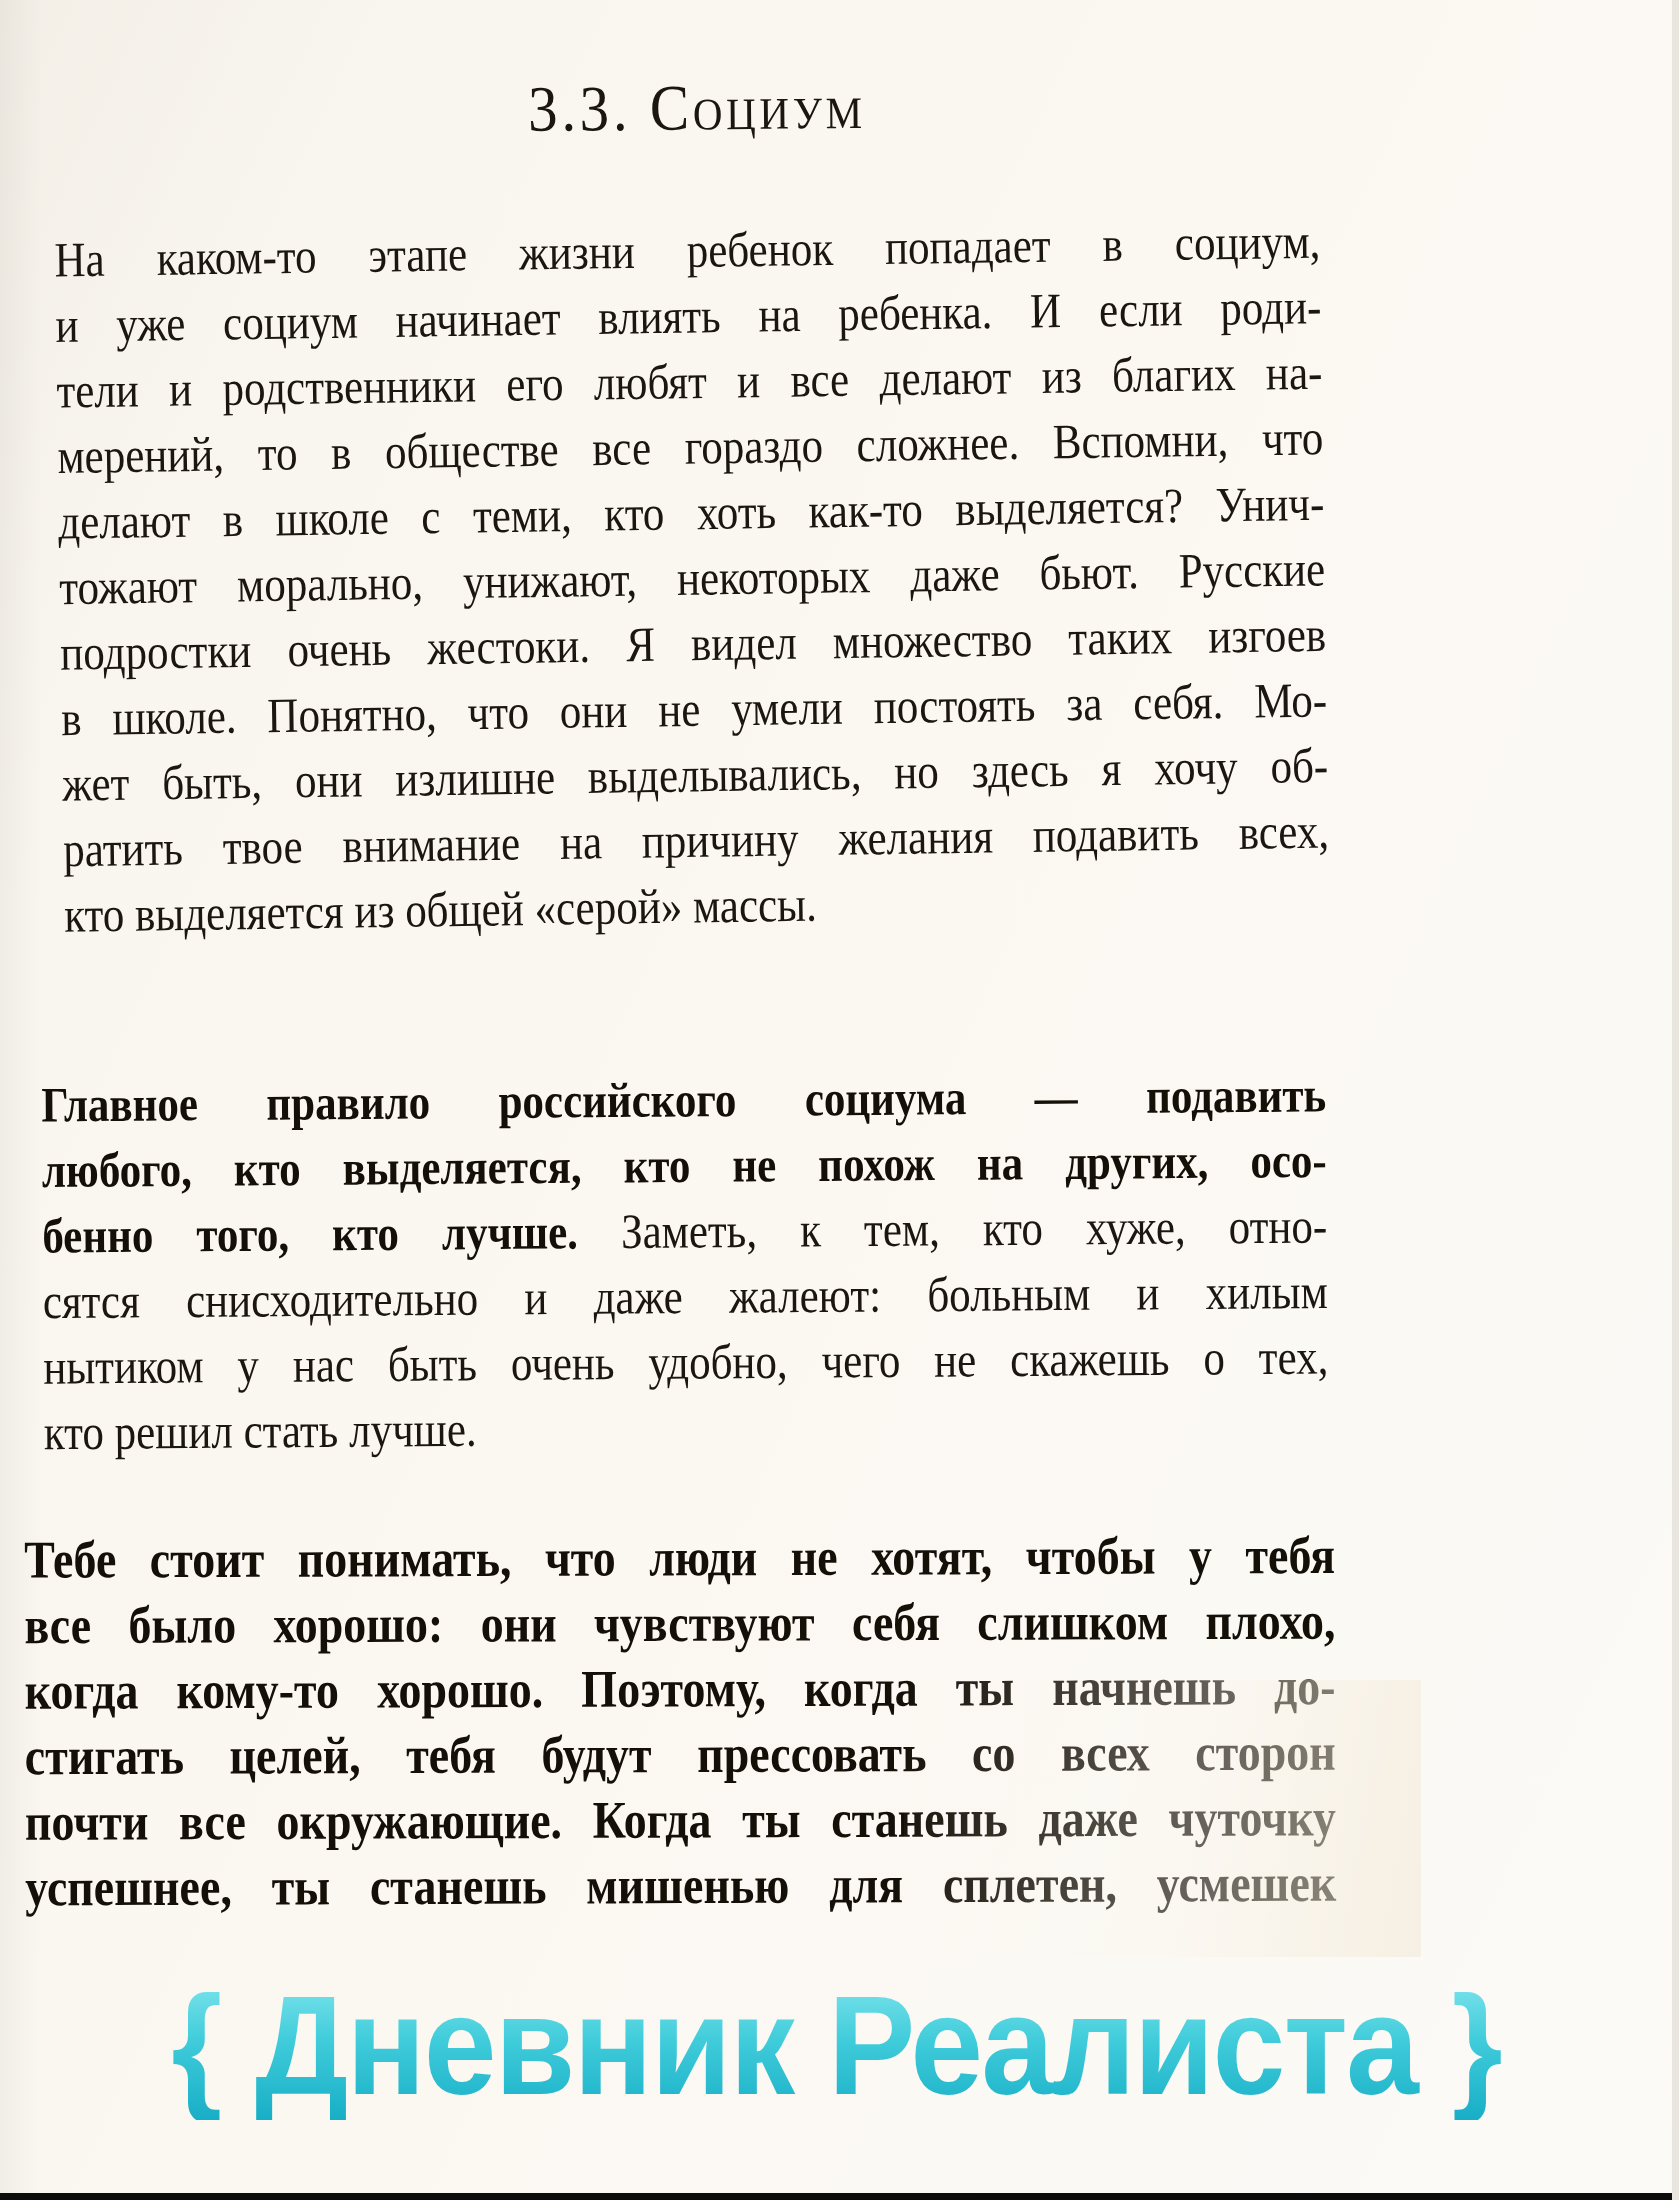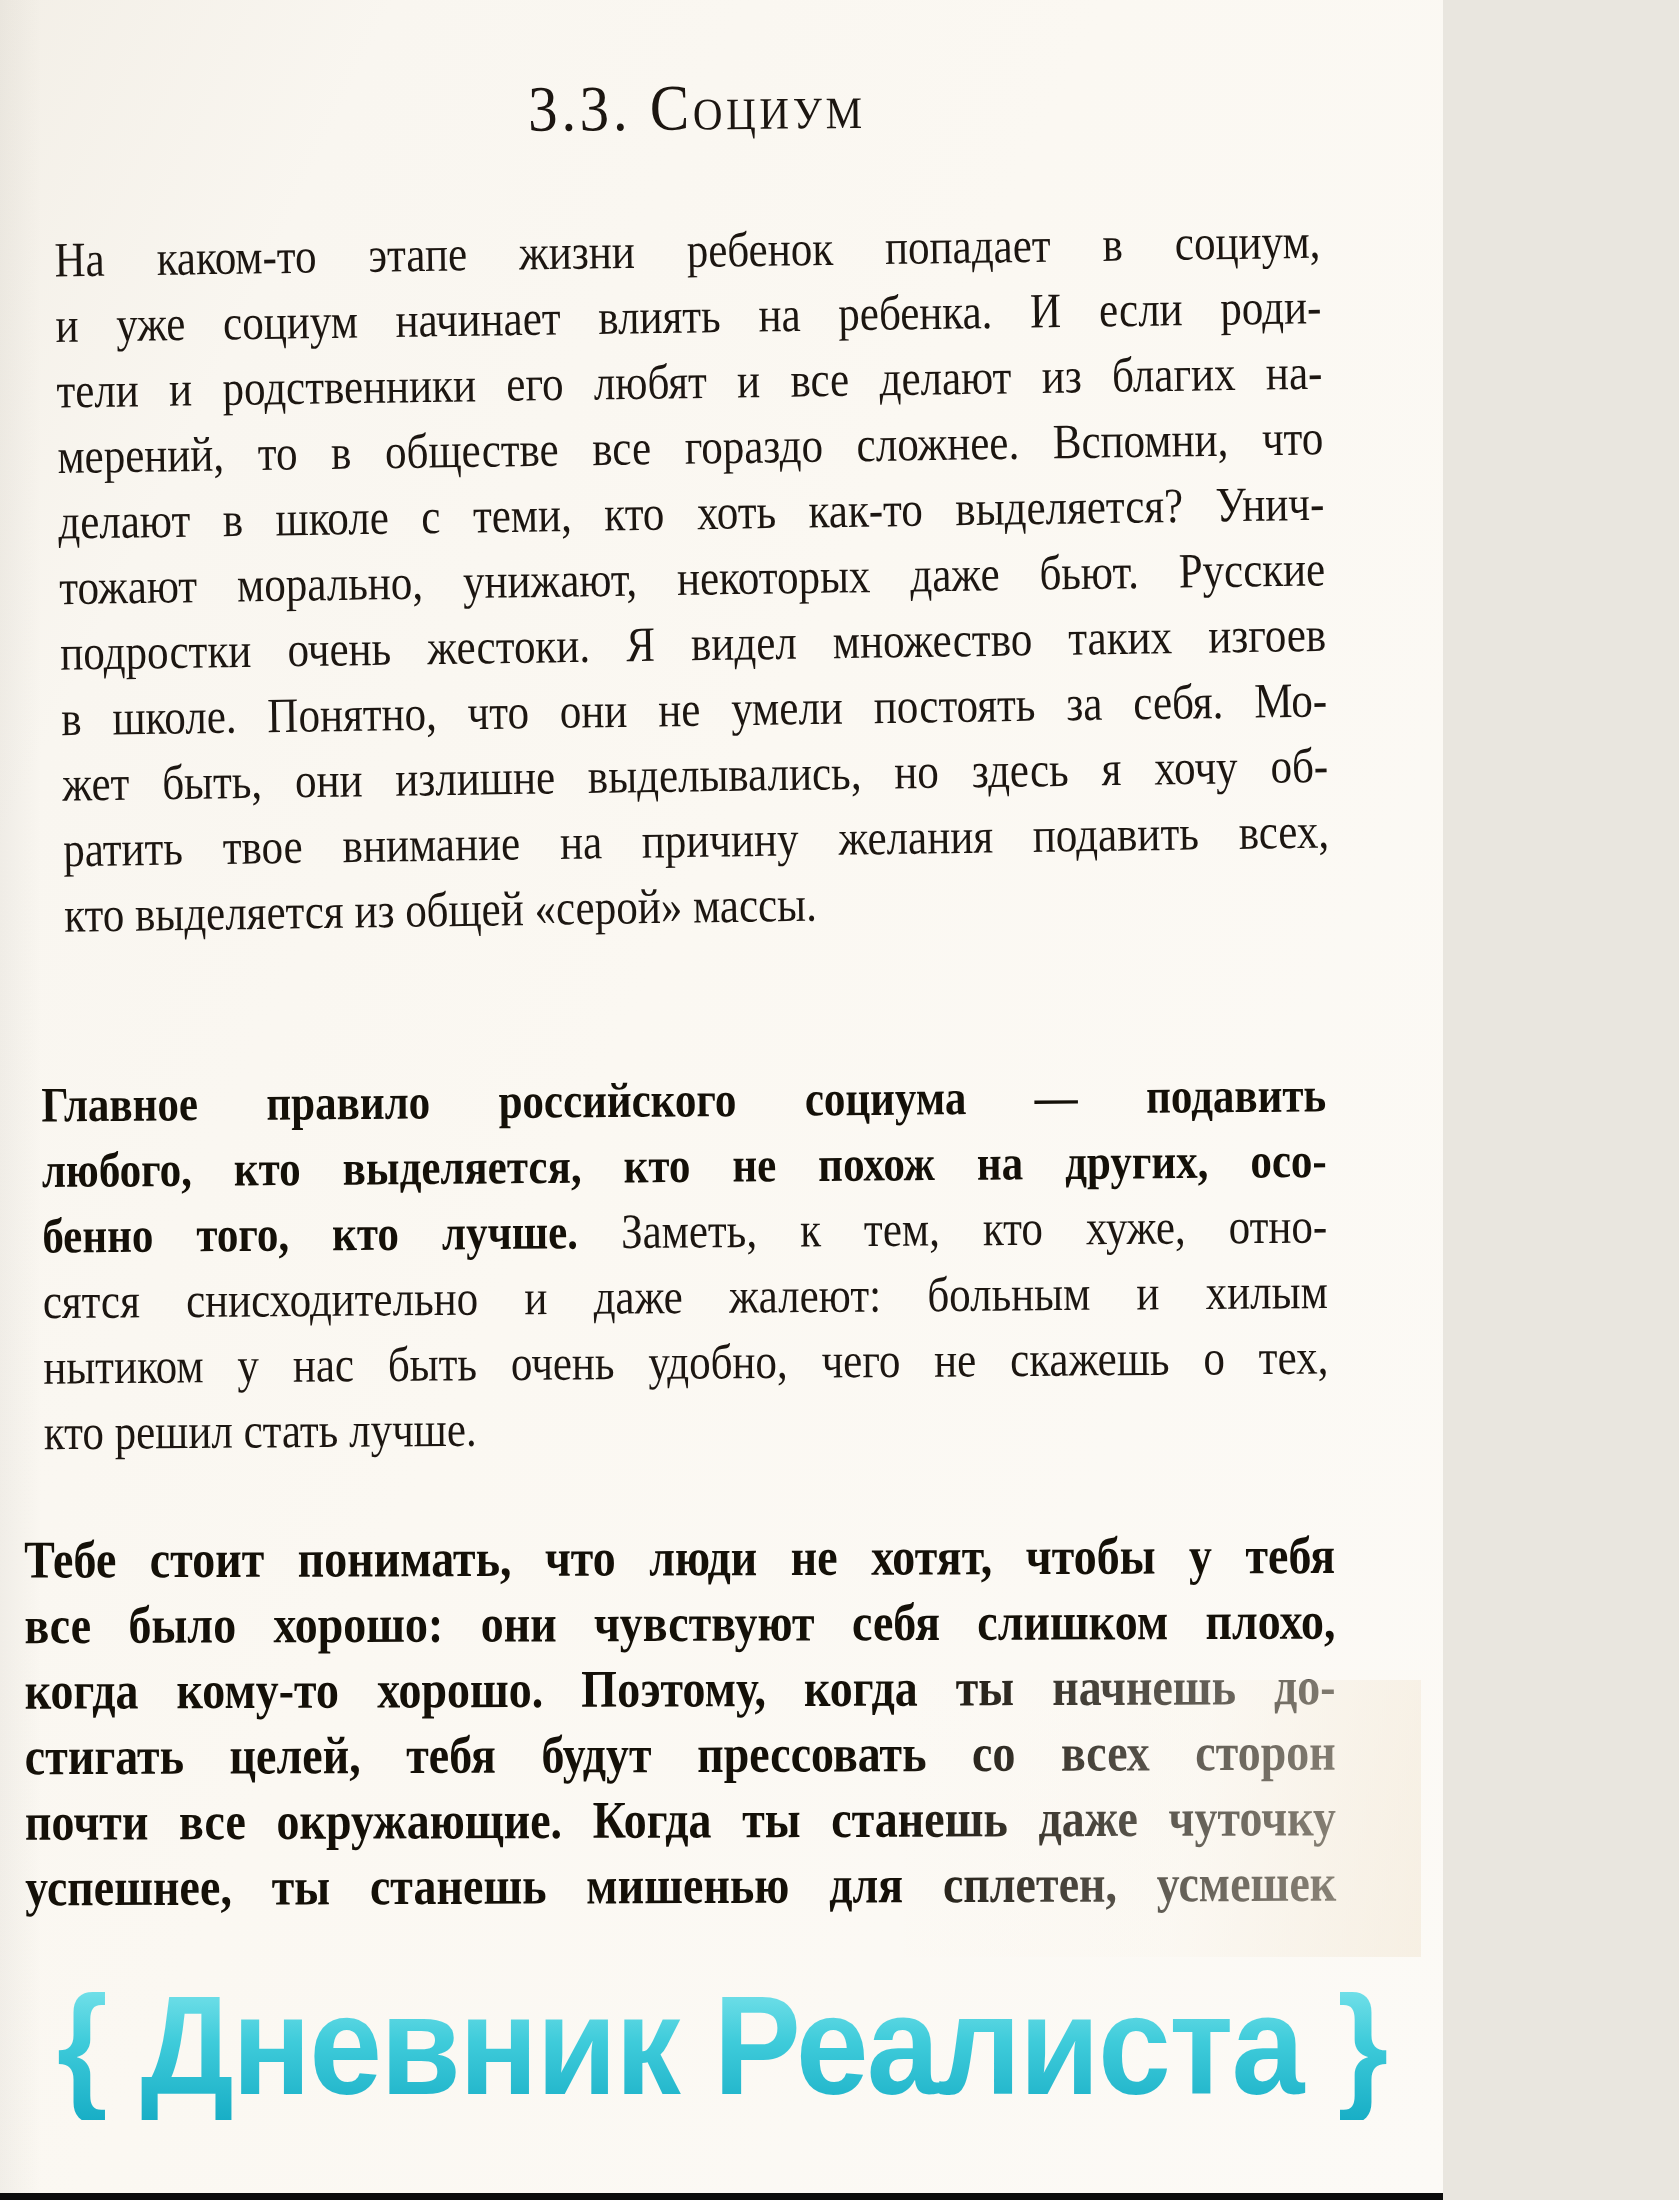--- a/index.html
+++ b/index.html
@@ -2,21 +2,21 @@
 <html lang="ru" style="--paper: #fbf8f2; --ink: #1c1611; --ink-bold: #141008; --wm1: #84e7ee; --wm2: #18aec6; --edge: #0c0c0c;font-size:14.8px"><head>
 <meta charset="utf-8">
 <style>
   html,body{margin:0;padding:0;}
   body{
     width:1680px;height:2200px;
     font-family:"Liberation Serif", serif;
     background:#e9e6df;
   }
   .page{
-    position:relative;width:1443px;height:2200px;overflow:hidden;
+    position:relative;width:1672px;height:2200px;overflow:hidden;
     background:linear-gradient(115deg,#f3efe7 0%,#f9f6f0 16%,var(--paper,#fbf8f2) 45%,#fcfaf6 100%);
     color:var(--ink,#1c1611);
   }
   .title{
     position:absolute;top:70px;left:55px;width:1283px;margin:0;
     text-align:center;
     font-size:59px;font-weight:500;
     font-variant:small-caps;
     letter-spacing:3.7px;
     transform:rotate(-0.5deg) scaleY(1.1);

